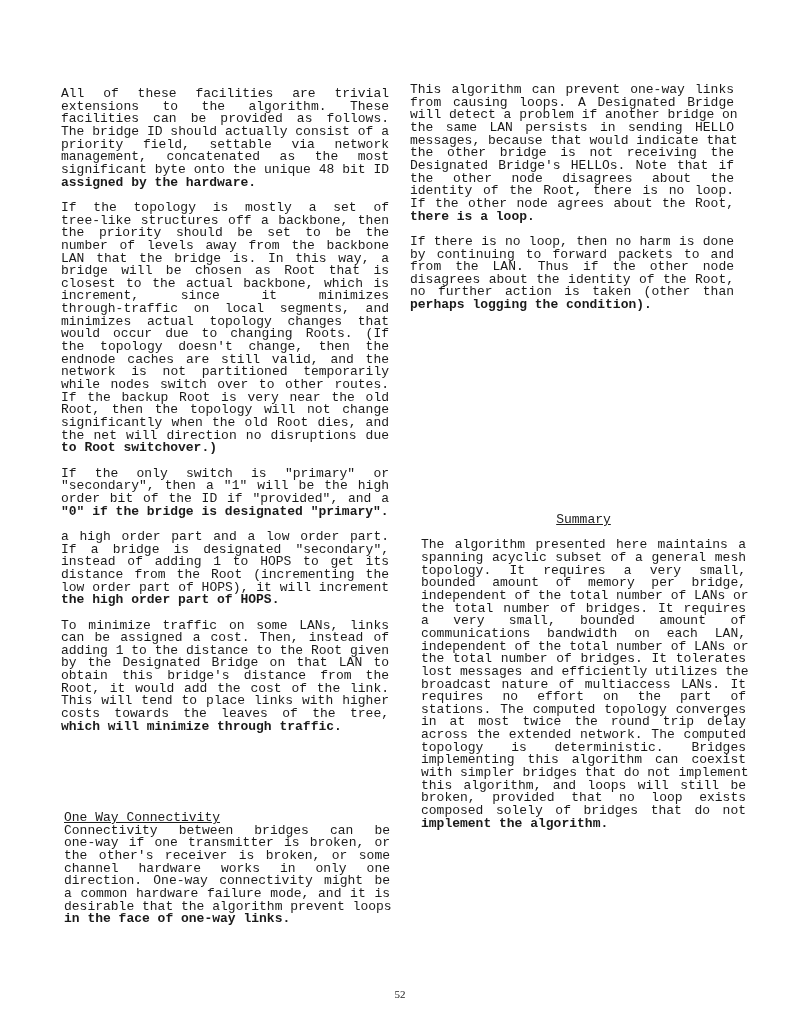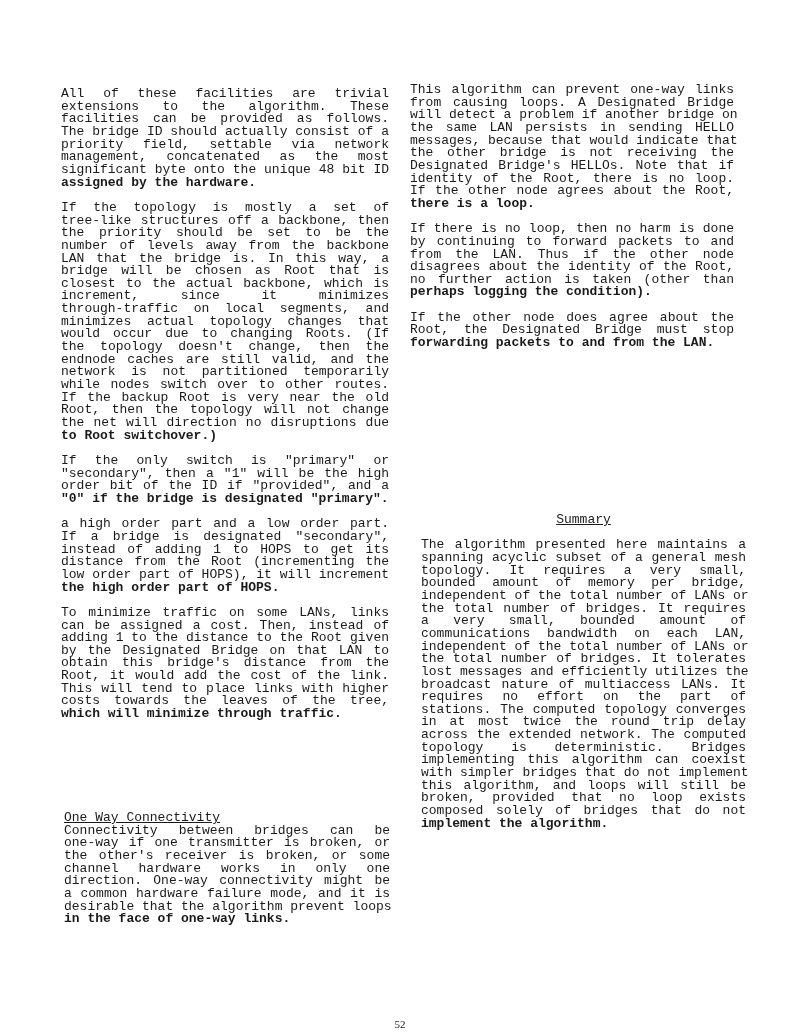--- a/index.html
+++ b/index.html
@@ -13,21 +13,21 @@
   .col p .ln { display: block; text-align: justify; text-align-last: justify; white-space: nowrap; }
   .col p .ln.last { text-align-last: left; font-weight: bold; }
   #left { left: 61px; top: 88px; width: 328px; }
   #right { left: 410px; top: 84px; width: 324px; }
   #summary { left: 421px; top: 514px; width: 325px; }
   .heading { text-decoration: underline; }
   .center { text-align: center; margin: 0 0 12.65px 0; }
   #oneway { left: 64px; top: 812px; width: 326px; }
   #pagenum {
     position: absolute; left: 388px; top: 988px; width: 24px; text-align: center;
-    font-family: "Liberation Serif", serif; font-size: 11px; color: #222; margin-top: 30px;
+    font-family: "Liberation Serif", serif; font-size: 11px; color: #222;
   }
 </style>
 </head>
 <body>
 
 <div id="left" class="col">
     <p>
       <span class="ln">All of these facilities are trivial</span>
       <span class="ln">extensions to the algorithm. These</span>
       <span class="ln">facilities can be provided as follows.</span>
@@ -48,20 +48,21 @@
       <span class="ln">increment, since it minimizes</span>
       <span class="ln">through-traffic on local segments, and</span>
       <span class="ln">minimizes actual topology changes that</span>
       <span class="ln">would occur due to changing Roots. (If</span>
       <span class="ln">the topology doesn't change, then the</span>
       <span class="ln">endnode caches are still valid, and the</span>
       <span class="ln">network is not partitioned temporarily</span>
       <span class="ln">while nodes switch over to other routes.</span>
       <span class="ln">If the backup Root is very near the old</span>
       <span class="ln">Root, then the topology will not change</span>
+      <span class="ln">significantly when the old Root dies, and</span>
       <span class="ln">the net will direction no disruptions due</span>
       <span class="ln last">to Root switchover.)</span>
     </p>
     <p>
       <span class="ln">If the only switch is "primary" or</span>
       <span class="ln">"secondary", then a "1" will be the high</span>
       <span class="ln">order bit of the ID if "provided", and a</span>
       <span class="ln last">"0" if the bridge is designated "primary".</span>
     </p>
     <p>
@@ -99,36 +100,32 @@
 </div>
 <div id="right" class="col">
     <p>
       <span class="ln">This algorithm can prevent one-way links</span>
       <span class="ln">from causing loops. A Designated Bridge</span>
       <span class="ln">will detect a problem if another bridge on</span>
       <span class="ln">the same LAN persists in sending HELLO</span>
       <span class="ln">messages, because that would indicate that</span>
       <span class="ln">the other bridge is not receiving the</span>
       <span class="ln">Designated Bridge's HELLOs. Note that if</span>
+      <span class="ln">the other node disagrees about the</span>
       <span class="ln">identity of the Root, there is no loop.</span>
       <span class="ln">If the other node agrees about the Root,</span>
       <span class="ln last">there is a loop.</span>
     </p>
     <p>
       <span class="ln">If there is no loop, then no harm is done</span>
       <span class="ln">by continuing to forward packets to and</span>
       <span class="ln">from the LAN. Thus if the other node</span>
       <span class="ln">disagrees about the identity of the Root,</span>
       <span class="ln">no further action is taken (other than</span>
       <span class="ln last">perhaps logging the condition).</span>
-    </p>
-    <p>
-      <span class="ln">If the other node does agree about the</span>
-      <span class="ln">Root, the Designated Bridge must stop</span>
-      <span class="ln last">forwarding packets to and from the LAN.</span>
     </p>
   </div>
 <div id="summary" class="col">
   <div class="center"><span class="heading">Summary</span></div>
   <p id="summary-body">
       <span class="ln">The algorithm presented here maintains a</span>
       <span class="ln">spanning acyclic subset of a general mesh</span>
       <span class="ln">topology. It requires a very small,</span>
       <span class="ln">bounded amount of memory per bridge,</span>
       <span class="ln">independent of the total number of LANs or</span>

